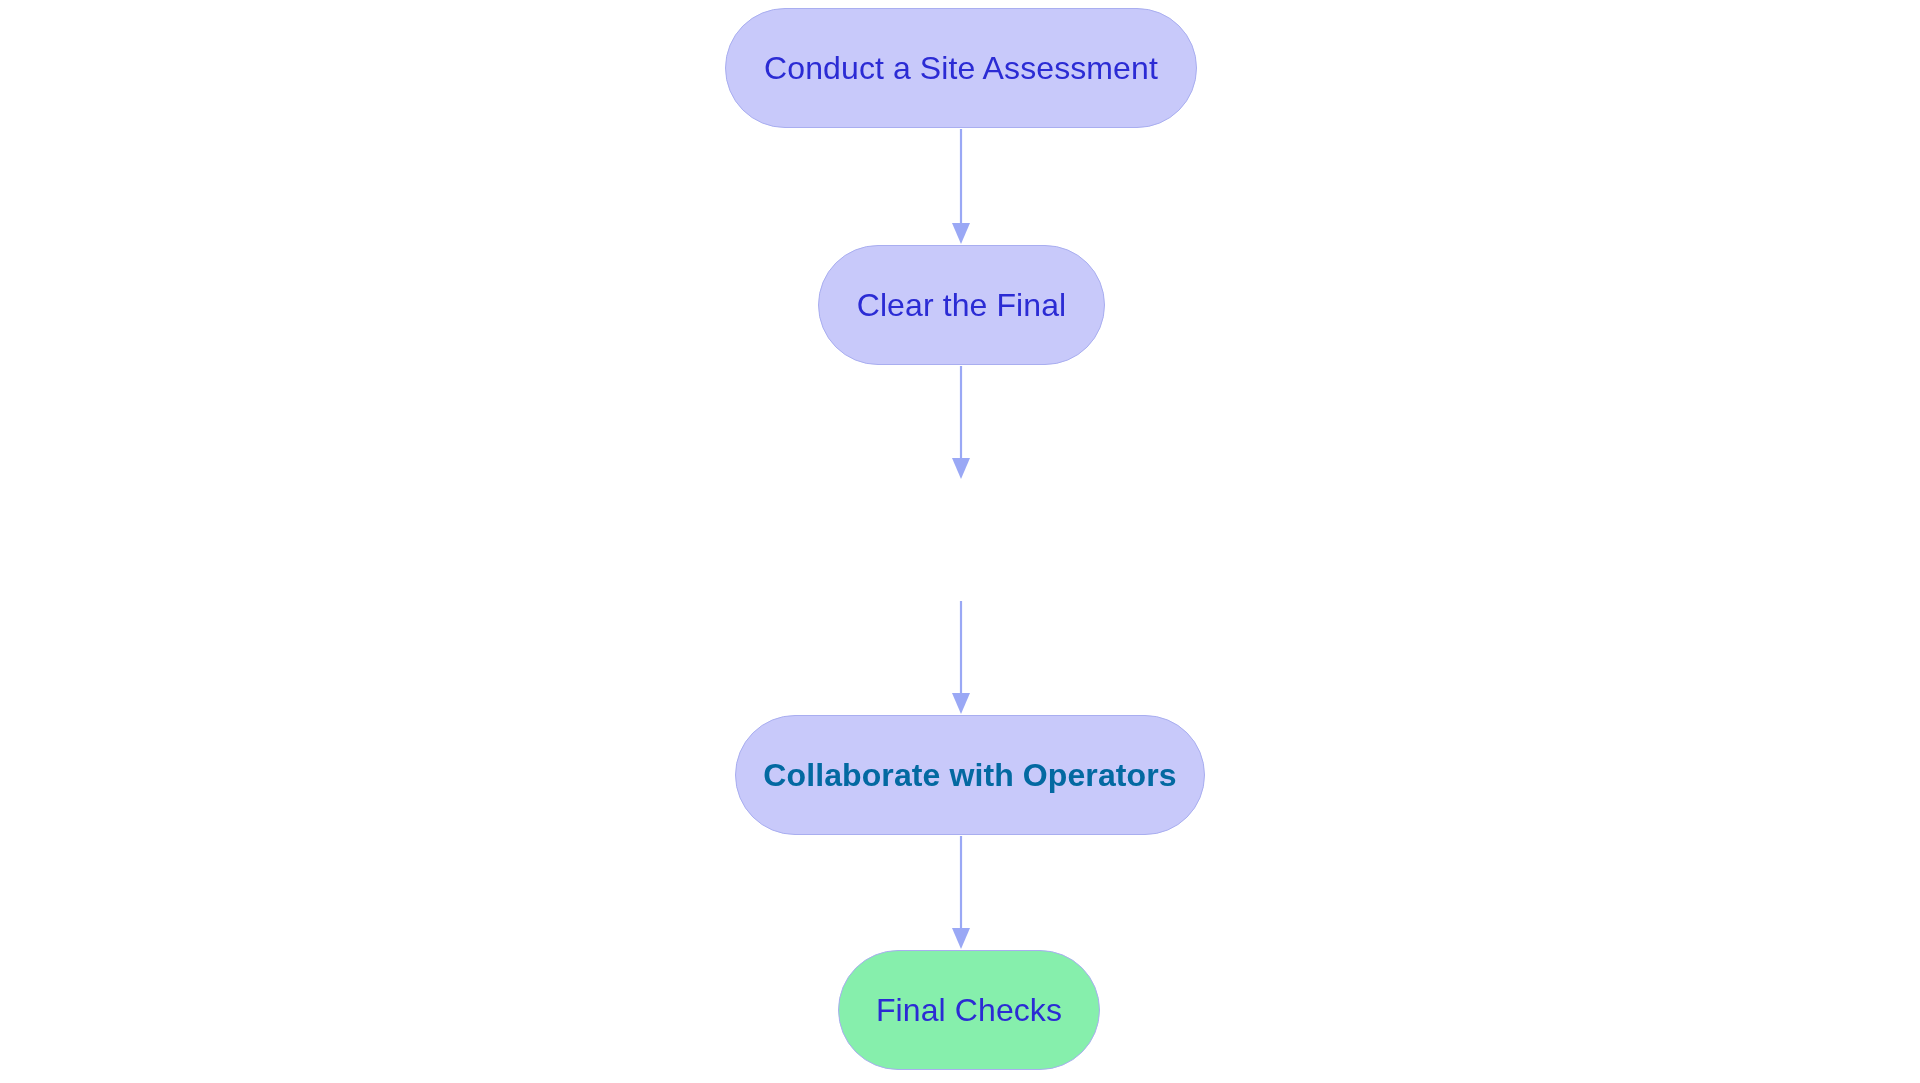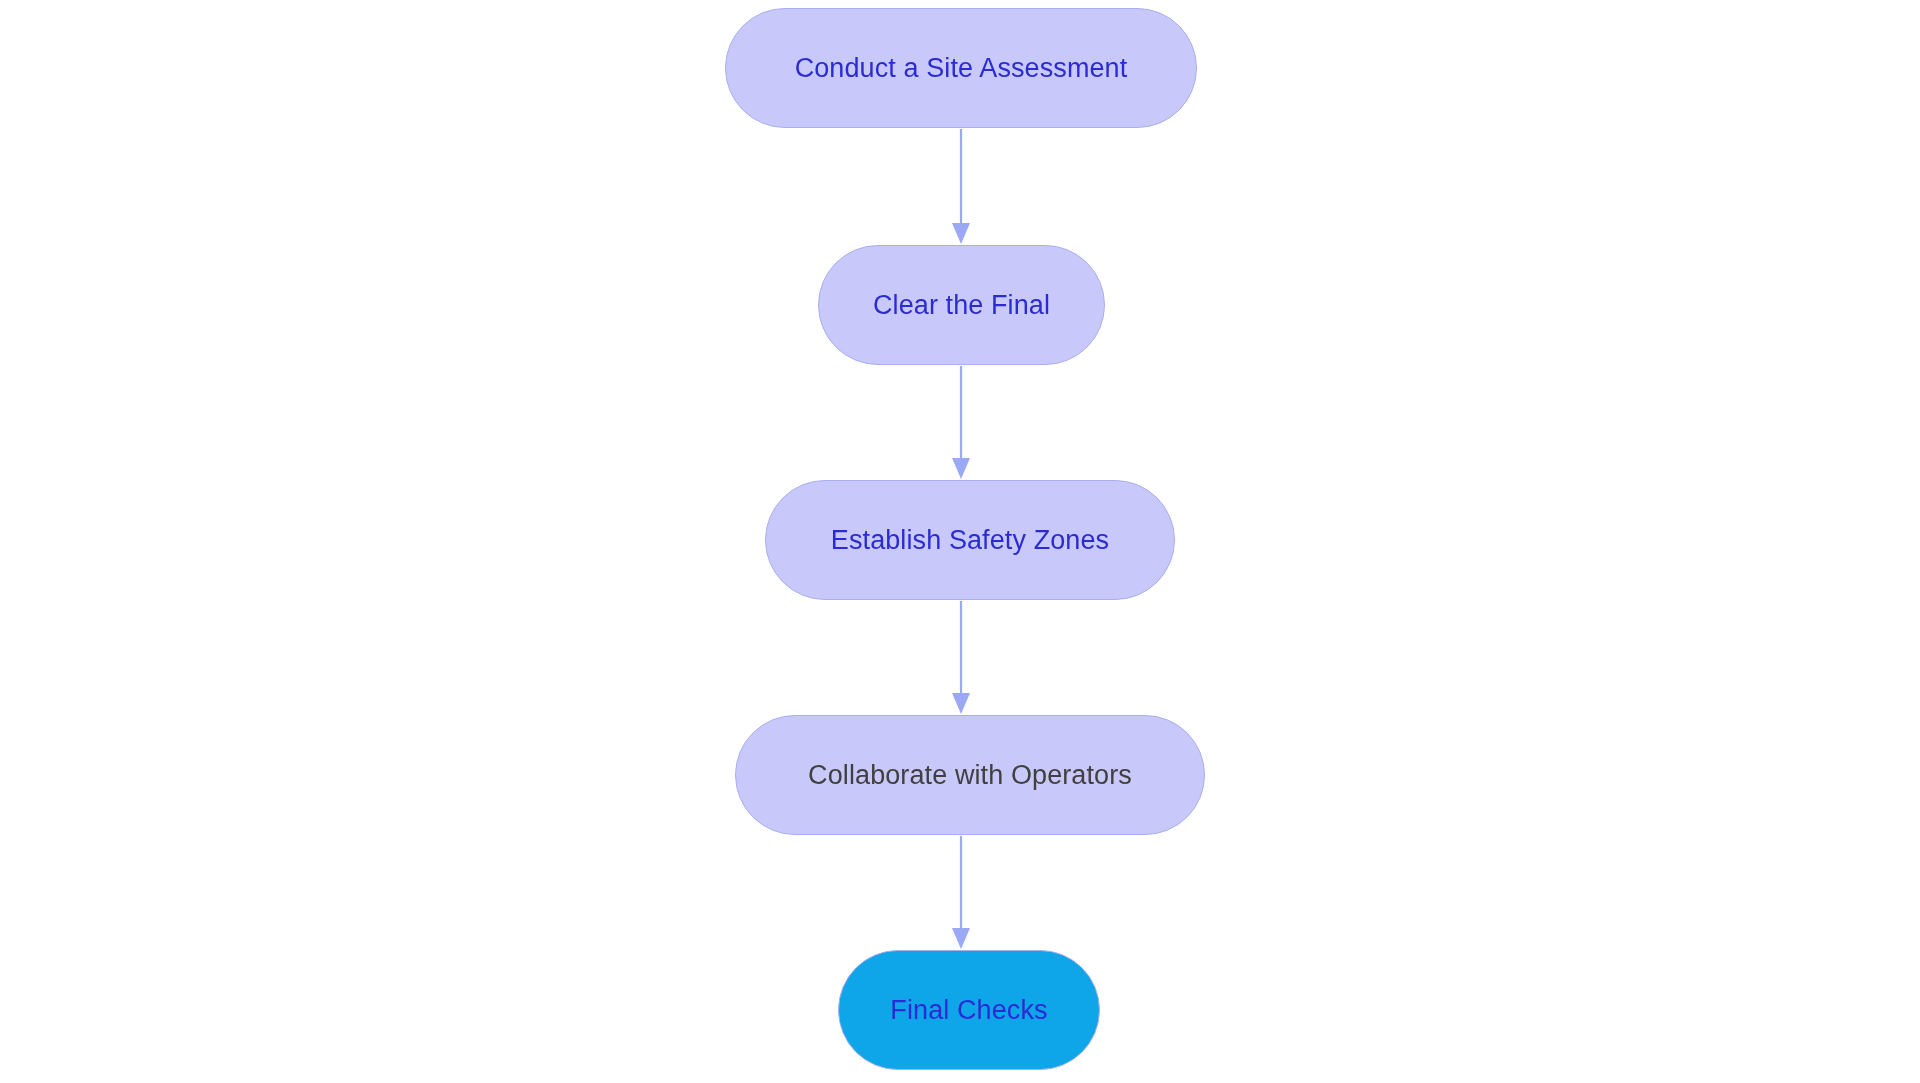--- a/index.html
+++ b/index.html
@@ -30,21 +30,21 @@
     box-sizing: border-box;
     height: 120px;
     background: #c8c9fa;
     border: 1.5px solid #a9aef0;
     border-radius: 60px;
     text-align: center;
   }
 
   .flow-node-label {
     color: #2b2bd4;
-    font-size: 27px;
+    font-size: 32px;
     font-weight: 400;
     letter-spacing: 0.1px;
     line-height: 1.2;
     white-space: nowrap;
     font-family: "Liberation Sans", "DejaVu Sans", sans-serif;
   }
 
   
   .node-n1 { left: 725px; top: 8px;   width: 472px; }
   .node-n2 { left: 818px; top: 245px; width: 287px; }
@@ -99,25 +99,22 @@
   </svg>
 
   <div class="flow-node node-n1" style="background: rgb(200, 201, 250); border-color: rgb(169, 174, 240);">
     <span class="flow-node-label" style="color: rgb(43, 43, 212);">Conduct a Site Assessment</span>
   </div>
 
   <div class="flow-node node-n2" style="background: rgb(200, 201, 250); border-color: rgb(169, 174, 240);">
     <span class="flow-node-label" style="color: rgb(43, 43, 212);">Clear the Final</span>
   </div>
 
-  <div class="flow-node node-n3" style="background: rgb(200, 201, 250); border-color: rgb(169, 174, 240);">
-    <span class="flow-node-label" style="color: rgb(43, 43, 212);">Establish Safety Zones</span>
+
+  <div class="flow-node node-n4" style="background: rgb(200, 201, 250); border-color: rgb(169, 174, 240);">
+    <span class="flow-node-label" style="color: #0369a1; font-weight: bold;">Collaborate with Operators</span>
   </div>
 
-  <div class="flow-node node-n4" style="background: rgb(200, 201, 250); border-color: rgb(169, 174, 240);">
-    <span class="flow-node-label" style="color: #404040;">Collaborate with Operators</span>
-  </div>
-
-  <div class="flow-node node-n5" style="background: #0ea5e9; border-color: rgb(169, 174, 240);">
+  <div class="flow-node node-n5" style="background: #86efac; border-color: rgb(169, 174, 240);">
     <span class="flow-node-label" style="color: rgb(43, 43, 212);">Final Checks</span>
   </div>
 
 </div>
 
 </body></html>

